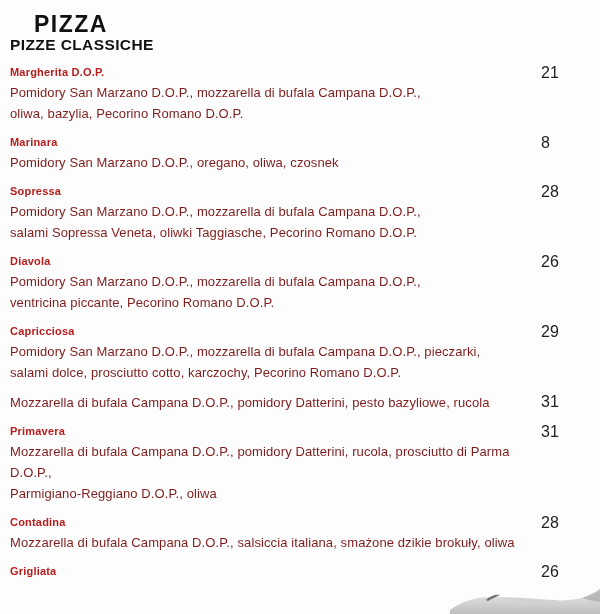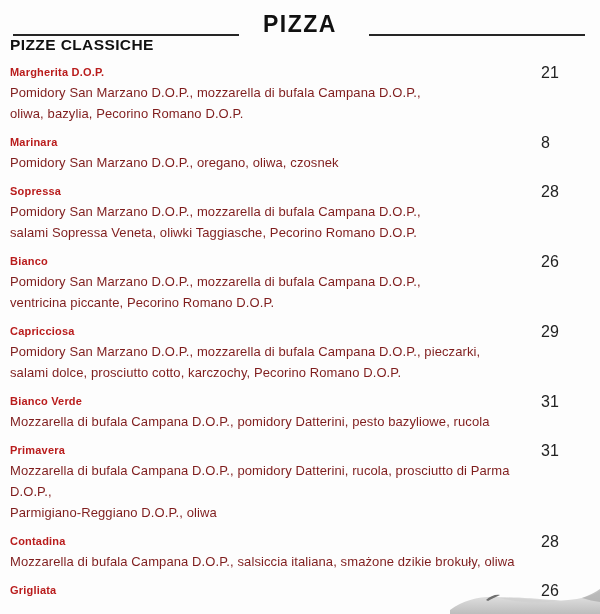--- a/index.html
+++ b/index.html
@@ -11,23 +11,24 @@
     position: relative;
   }
   .page {
     width: 600px; height: 614px;
     padding: 10px 15px 0 10px;
     position: relative;
   }
   
   .menu-header {
     display: flex;
-    align-items: flex-end;
+    align-items: flex-start;
     height: 24px;
     margin-top: 2px;
+    flex-direction: column;
   }
   .rule {
     height: 2px;
     background: #262626;
     display: block;
   }
   .rule-left { width: 226px; margin-left: 3px; }
   .rule-right { flex: 1; margin-right: 0px; }
   .menu-title {
     font-size: 23px;
@@ -115,37 +116,36 @@
       <div class="menu-item">
         <div class="item-text">
           <h3 class="item-name">Sopressa</h3>
           <div class="item-desc-line">Pomidory San Marzano D.O.P., mozzarella di bufala Campana D.O.P.,</div>
           <div class="item-desc-line">salami Sopressa Veneta, oliwki Taggiasche, Pecorino Romano D.O.P.</div>
         </div>
         <div class="item-price">28</div>
       </div>
       <div class="menu-item">
         <div class="item-text">
-          <h3 class="item-name">Bianco</h3>
+          <h3 class="item-name">Diavola</h3>
           <div class="item-desc-line">Pomidory San Marzano D.O.P., mozzarella di bufala Campana D.O.P.,</div>
           <div class="item-desc-line">ventricina piccante, Pecorino Romano D.O.P.</div>
         </div>
         <div class="item-price">26</div>
       </div>
       <div class="menu-item">
         <div class="item-text">
           <h3 class="item-name">Capricciosa</h3>
           <div class="item-desc-line">Pomidory San Marzano D.O.P., mozzarella di bufala Campana D.O.P., pieczarki,</div>
           <div class="item-desc-line">salami dolce, prosciutto cotto, karczochy, Pecorino Romano D.O.P.</div>
         </div>
         <div class="item-price">29</div>
       </div>
       <div class="menu-item">
         <div class="item-text">
-          <h3 class="item-name">Bianco Verde</h3>
           <div class="item-desc-line">Mozzarella di bufala Campana D.O.P., pomidory Datterini, pesto bazyliowe, rucola</div>
         </div>
         <div class="item-price">31</div>
       </div>
       <div class="menu-item">
         <div class="item-text">
           <h3 class="item-name">Primavera</h3>
           <div class="item-desc-line">Mozzarella di bufala Campana D.O.P., pomidory Datterini, rucola, prosciutto di Parma D.O.P.,</div>
           <div class="item-desc-line">Parmigiano-Reggiano D.O.P., oliwa</div>
         </div>

